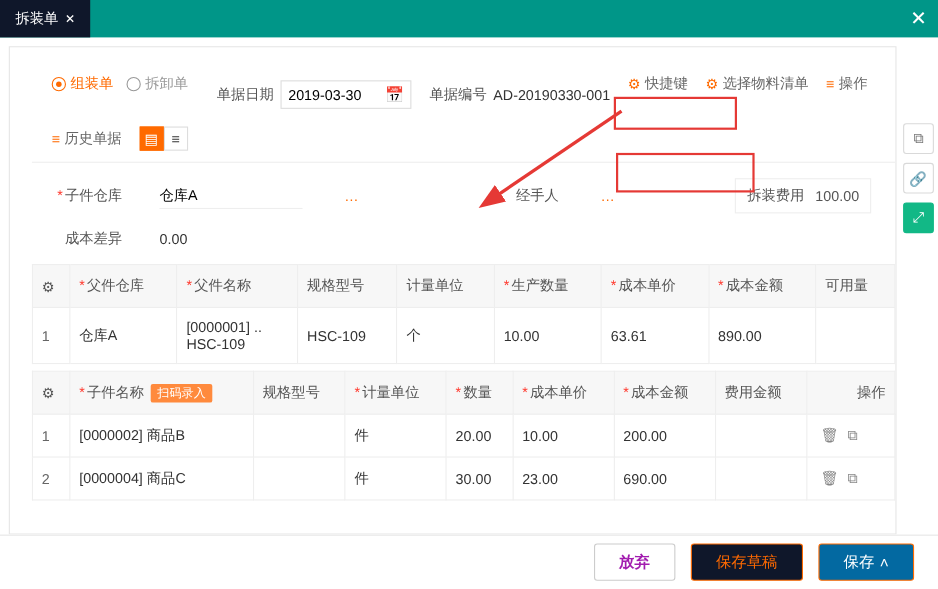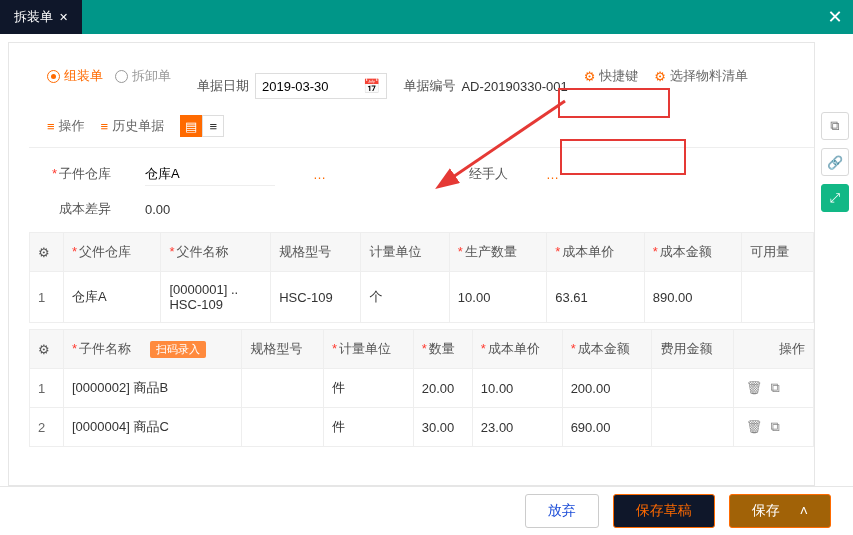--- a/index.html
+++ b/index.html
@@ -17,21 +17,21 @@
 .toolbar { display: flex; align-items: center; border-bottom: 1px solid #eee; padding: 10px 18px; gap: 16px; flex-wrap: wrap; position: relative; }
 .radio-wrap { display: flex; align-items: center; gap: 12px; margin-right: 10px; }
 .radio { display: flex; align-items: center; gap: 4px; cursor: pointer; }
 .radio .circ { width: 13px; height: 13px; border: 1px solid #999; border-radius: 50%; display: inline-block; position: relative; }
 .radio.checked .circ { border-color: #ff6a00; }
 .radio.checked .circ::after { content: ""; position: absolute; left: 3px; top: 3px; width: 5px; height: 5px; background: #ff6a00; border-radius: 50%; }
 .radio .lbl { color: #999; }
 .radio.checked .lbl { color: #ff6a00; }
 .field-group { display: flex; align-items: center; gap: 6px; margin-top: 20px; }
 .field-label { color: #555; }
-.date-box { border: 1px solid #ddd; padding: 4px 6px; min-width: 100px; display: flex; align-items: center; gap: 19px; }
+.date-box { border: 1px solid #ddd; padding: 4px 6px; min-width: 100px; display: flex; align-items: center; gap: 6px; }
 .date-input { border: none; outline: none; width: 82px; font-size: 13px; }
 .cal-icon { color: #ff6a00; font-size: 14px; }
 .top-link { display: flex; align-items: center; gap: 4px; color: #666; cursor: pointer; }
 .top-link .ic { color: #ff6a00; }
 .view-toggle { display: flex; }
 .vt { width: 22px; height: 22px; display: flex; align-items: center; justify-content: center; border: 1px solid #ddd; cursor: pointer; }
 .vt.active { background: #ff6a00; color: #fff; border-color: #ff6a00; }
 .form-row { display: flex; align-items: center; gap: 34px; padding: 14px 22px; }
 .form-row .flabel { width: 60px; text-align: right; color: #555; }
 .req::before { content: "*"; color: #ff3b30; margin-right: 2px; }
@@ -39,28 +39,28 @@
 .ellips { color: #ff6a00; cursor: pointer; padding: 0 4px; }
 .fee-box { border: 1px solid #eee; padding: 6px 10px; display: flex; align-items: center; gap: 10px; color: #555; }
 .red-box1 { position: absolute; left: 558px; top: 54px; width: 112px; height: 30px; border: 2px solid #e53935; pointer-events: none; }
 .red-box2 { position: absolute; left: 560px; top: 105px; width: 126px; height: 36px; border: 2px solid #e53935; pointer-events: none; }
 .tbl { width: 100%; border-collapse: collapse; }
 .tbl th, .tbl td { border: 1px solid #eee; padding: 10px 8px; text-align: left; font-weight: normal; font-size: 13px; }
 .tbl th { background: #f7f7f7; color: #555; }
 .th-req::before { content: "*"; color: #ff3b30; margin-right: 2px; }
 .gear-cell { width: 34px; text-align: center; color: #888; }
 .idx-cell { width: 34px; text-align: center; color: #666; }
-.scan-badge { display: inline-block; background: #ff8a3d; color: #fff; font-size: 11px; padding: 1px 6px; border-radius: 2px; margin-left: 19px; }
+.scan-badge { display: inline-block; background: #ff8a3d; color: #fff; font-size: 11px; padding: 1px 6px; border-radius: 2px; margin-left: 6px; }
 .op-cell { text-align: right; color: #888; }
 .op-cell .ic { margin: 0 4px; cursor: pointer; }
 .footer { position: absolute; bottom: 0; left: 0; right: 0; height: 49px; border-top: 1px solid #e6e6e6; display: flex; align-items: center; justify-content: flex-end; gap: 14px; padding: 0 22px; background: #fff; }
 .btn { padding: 7px 22px; border-radius: 3px; cursor: pointer; font-size: 14px; }
-.btn-discard { border: 1px solid #ccc; color: #1d4ed8; background: #fff; }
+.btn-discard { border: 1px solid #ccc; color: #a21caf; background: #fff; font-weight: bold; }
 .btn-draft { border: 1px solid #ff6a00; color: #ff6a00; background: #0f172a; }
-.btn-save { border: 1px solid #ff6a00; background: #a16207; color: #fff; display: flex; align-items: center; gap: 20px; }
+.btn-save { border: 1px solid #ff6a00; background: #0369a1; color: #fff; display: flex; align-items: center; gap: 5px; }
 svg.arrow { position: absolute; left: 370px; top: 55px; pointer-events: none; }
 </style>
 </head>
 <body>
 
 <div class="topbar">
   <div class="tab-active">
     <span>拆装单</span>
     <span class="tab-close">✕</span>
   </div>
@@ -115,20 +115,24 @@
     </div>
 
     <div class="form-row">
       <span class="flabel req">子件仓库</span>
       <input class="finput" value="仓库A" style="">
       <span class="ellips">…</span>
       <span style="width:50px"></span>
       <span class="flabel">经手人</span>
       <span class="ellips">…</span>
       <span style="flex:1"></span>
+      <div class="fee-box">
+        <span>拆装费用</span>
+        <span>100.00</span>
+      </div>
     </div>
     <div class="form-row" style="padding-top:0">
       <span class="flabel">成本差异</span>
       <span>0.00</span>
     </div>
 
     <table class="tbl">
       <thead>
         <tr>
           <th class="gear-cell">⚙</th>

